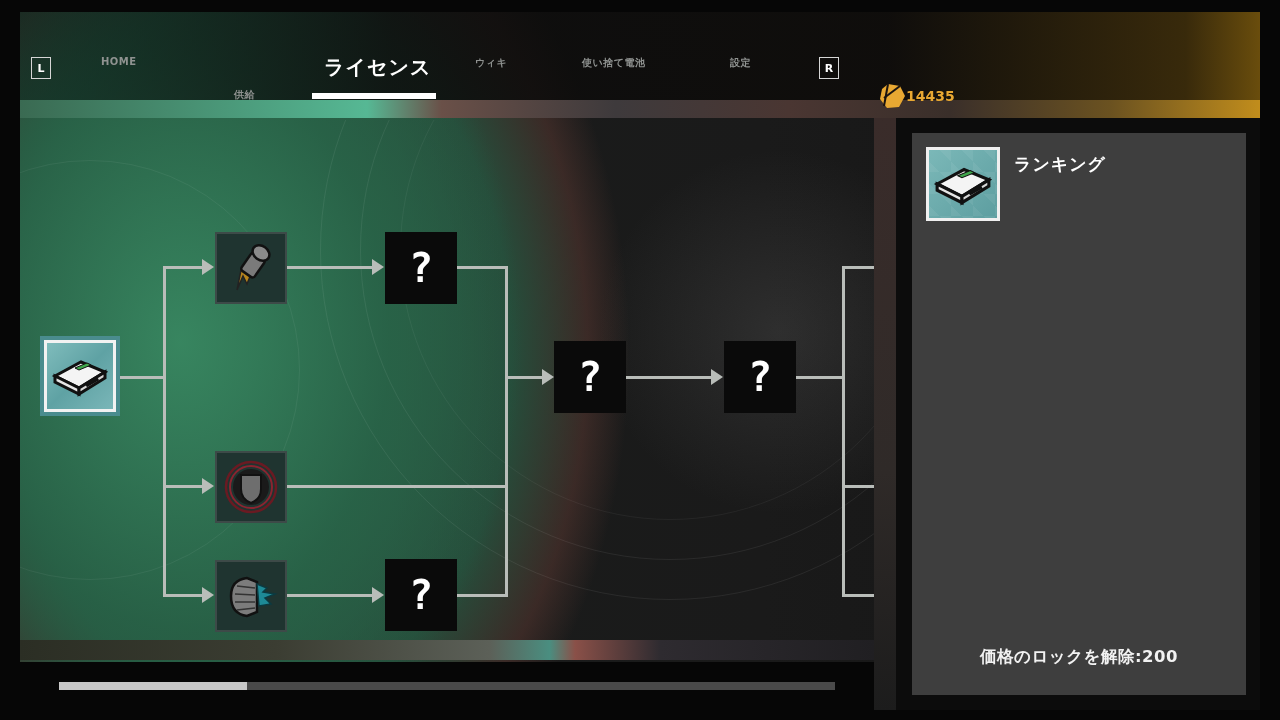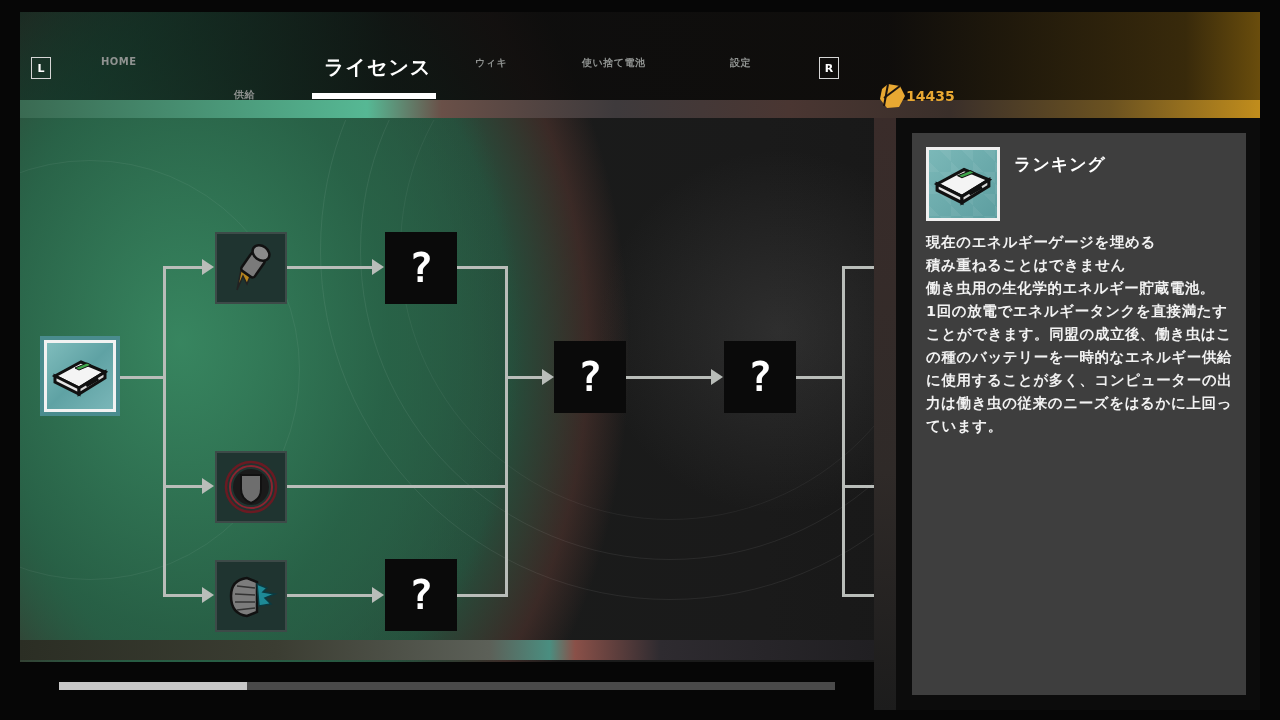--- a/index.html
+++ b/index.html
@@ -246,17 +246,14 @@
   <div class="panel-icon">
     <svg width="60" height="46" viewBox="0 0 58 44">
       <polygon points="4,22 30,8 54,18 28,34" fill="#f4f4f4" stroke="#111" stroke-width="3"></polygon>
       <polygon points="4,22 28,34 28,40 4,28" fill="#e6e6e6" stroke="#111" stroke-width="3"></polygon>
       <polygon points="28,34 54,18 54,24 28,40" fill="#d8d8d8" stroke="#111" stroke-width="3"></polygon>
       <polygon points="24,14 36,9 40,11 28,16" fill="#3fa64a" stroke="#111" stroke-width="1"></polygon>
       <rect x="34" y="26" width="14" height="4" fill="#111" transform="rotate(-30 41 28)"></rect>
     </svg>
   </div>
   <div class="panel-title">ランキング</div>
-  <div class="panel-desc">現在のエネルギーゲージを埋める
-積み重ねることはできません
-働き虫用の生化学的エネルギー貯蔵電池。
-1回の放電でエネルギータンクを直接満たすことができます。同盟の成立後、働き虫はこの種のバッテリーを一時的なエネルギー供給に使用することが多く、コンピューターの出力は働き虫の従来のニーズをはるかに上回っています。</div>
+  <div class="panel-price">価格のロックを解除:200</div>
 </div>
 
 </body></html>

